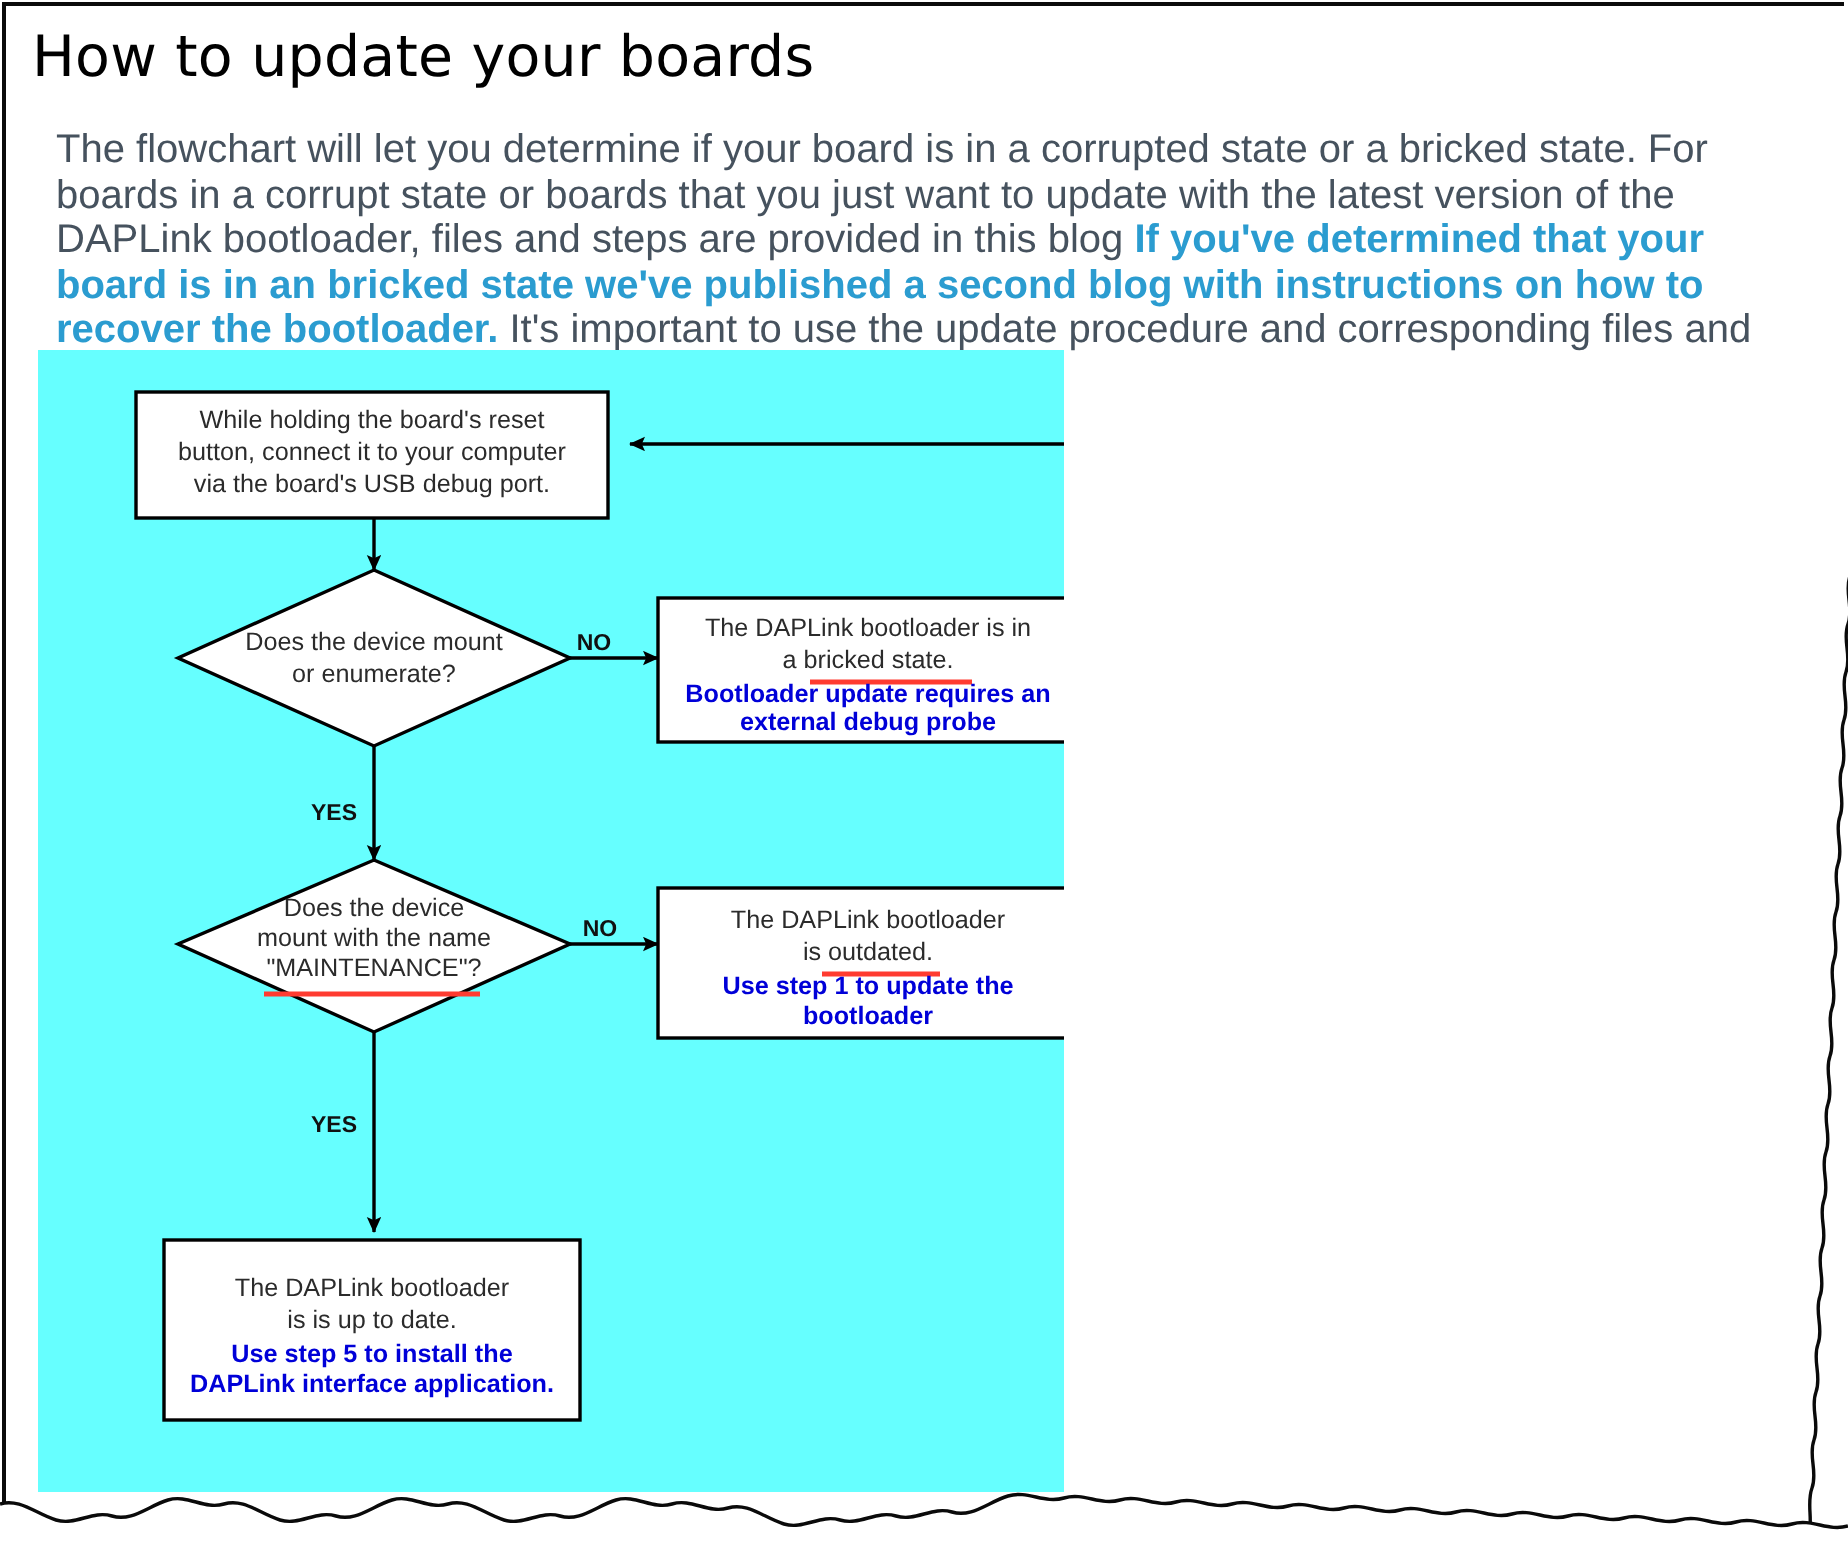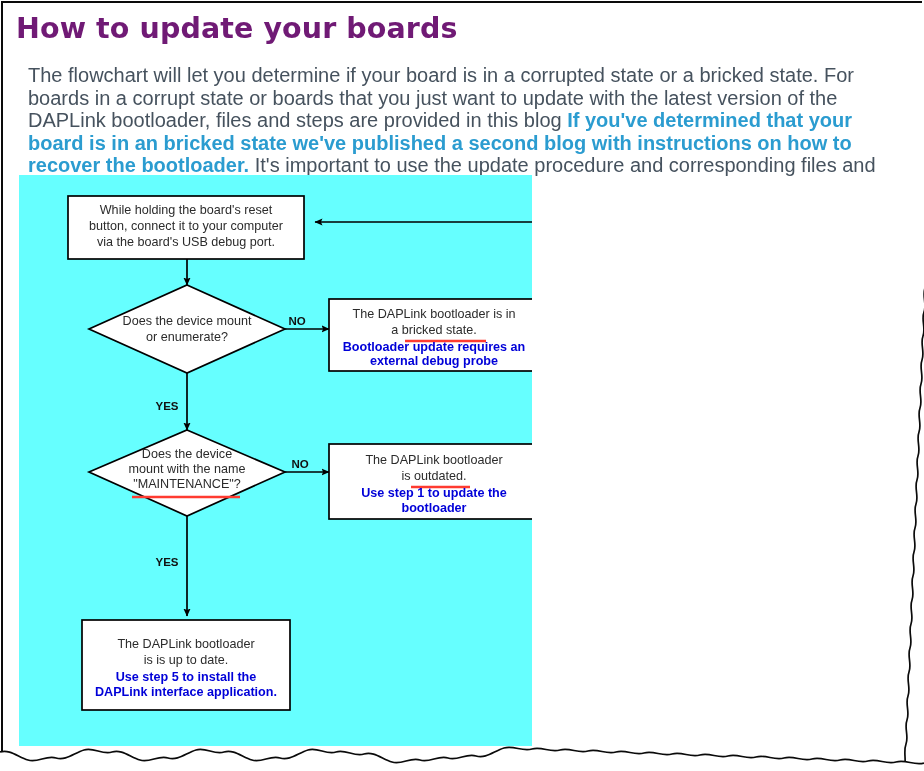--- a/index.html
+++ b/index.html
@@ -43,23 +43,23 @@
   
   #article {
     position: absolute;
     left: 16px;
     top: 10px;
     width: 872px;
   }
   #page-title {
     font-family: "DejaVu Sans", sans-serif;
     font-size: 28.5px;
-    font-weight: 700;
+    font-weight: 400;
     letter-spacing: 0.1px;
-    color: #701a75;
+    color: #000000;
     line-height: 1.35;
     margin: 0 0 16px 0;
     white-space: nowrap;
   }
   #intro {
     font-size: 20px;
     line-height: 22.4px;
     color: #46525e;
     margin: 12px;
     width: 866px;

